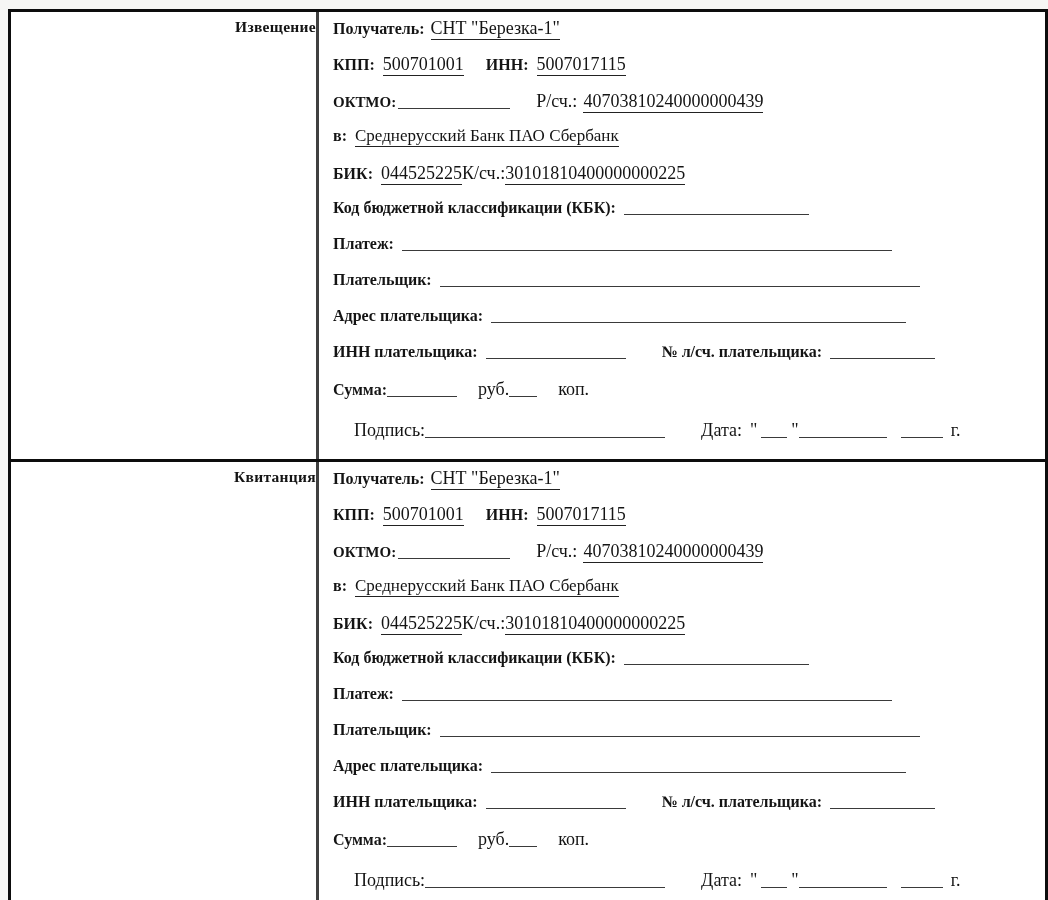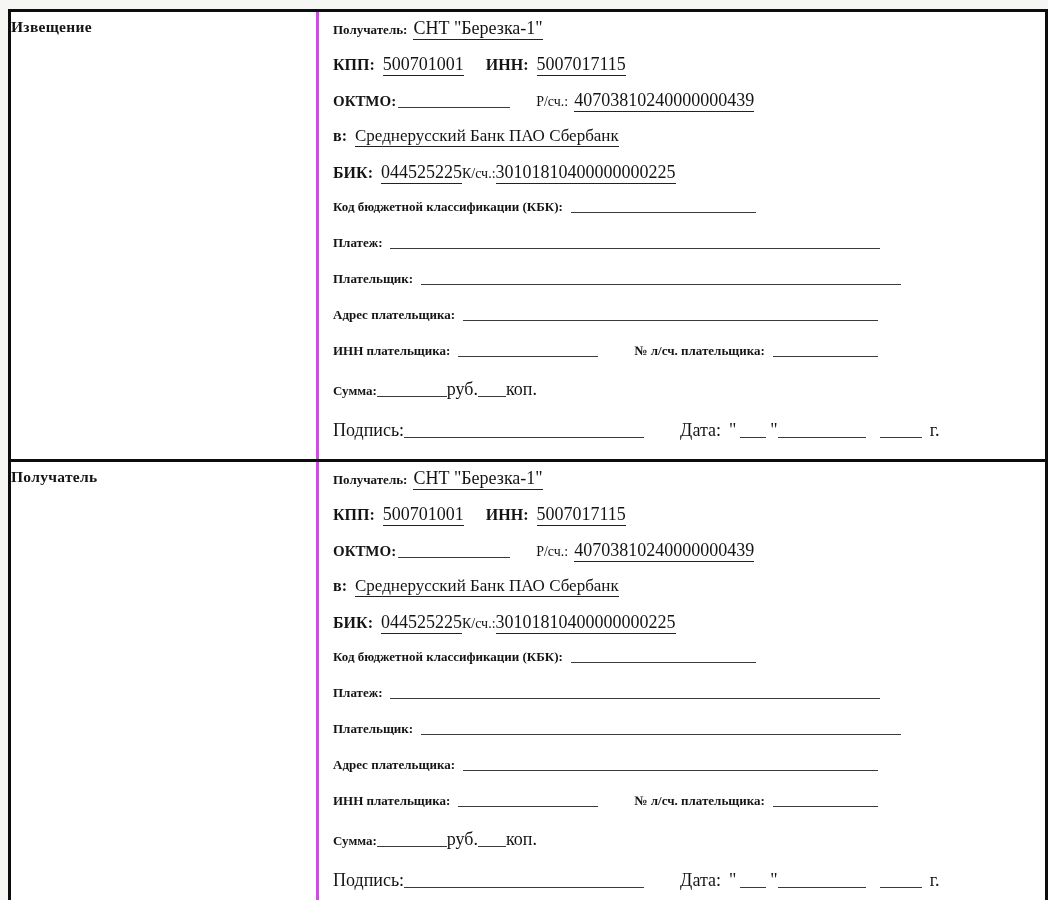--- a/index.html
+++ b/index.html
@@ -14,33 +14,33 @@
   .slip {
     position:absolute; left:8px; top:9px;
     width:1034px;
     background:#ffffff;
     border:3px solid #0d0d0d;
   }
   .section { display:flex; }
   .section + .section { border-top:3px solid #0d0d0d; }
   .left-cell {
     width:308px; flex:0 0 308px;
-    border-right:3px solid #d946ef;
+    border-right:3px solid #404040;
     box-sizing:border-box;
     padding-top:6px;
-    text-align:left;
+    text-align:right;
   }
   .section-title { font-weight:bold; font-size:15.5px; letter-spacing:0.3px; }
   .right-cell { flex:1; padding:7px 8px 6px 14px; }
   .row { height:36px; display:flex; align-items:baseline; white-space:nowrap; }
   .sig-row { margin-top:5px; height:33px; }
-  .lbl  { font-weight:bold; font-size:13px; }
+  .lbl  { font-weight:bold; font-size:16px; }
   .cap  { font-size:16px;font-weight:bold; }
-  .sm   { font-size:14px; }
-  .big  { font-size:18px; }
+  .sm   { font-size:18px; }
+  .big  { font-size:18px;margin-left:21px; }
   .val  {
     font-size:18px;
     display:inline-block;
     line-height:1.05;
     border-bottom:1px solid #222;
     padding-bottom:1px;
   }
   .blank {
     display:inline-block;
     border-bottom:1px solid #3a3a3a;
@@ -142,21 +142,21 @@
         <span class="blank w88 g10"></span>
         <span class="blank w42 g14"></span>
         <span class="big g8">г.</span>
       </div>
 
     </div>
   </div>
 
   <div class="section">
     <div class="left-cell">
-      <div class="section-title">Получатель</div>
+      <div class="section-title">Квитанция</div>
     </div>
     <div class="right-cell">
 
       <div class="row">
         <span class="lbl">Получатель:</span>
         <span class="val g6">СНТ "Березка-1"</span>
       </div>
 
       <div class="row">
         <span class="cap">КПП:</span>

